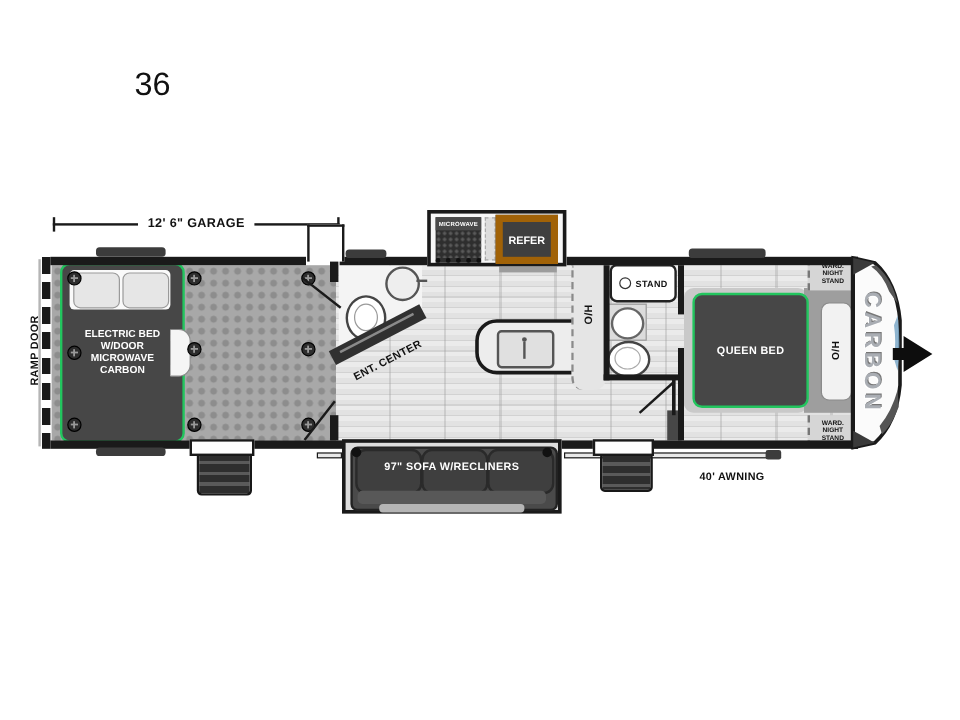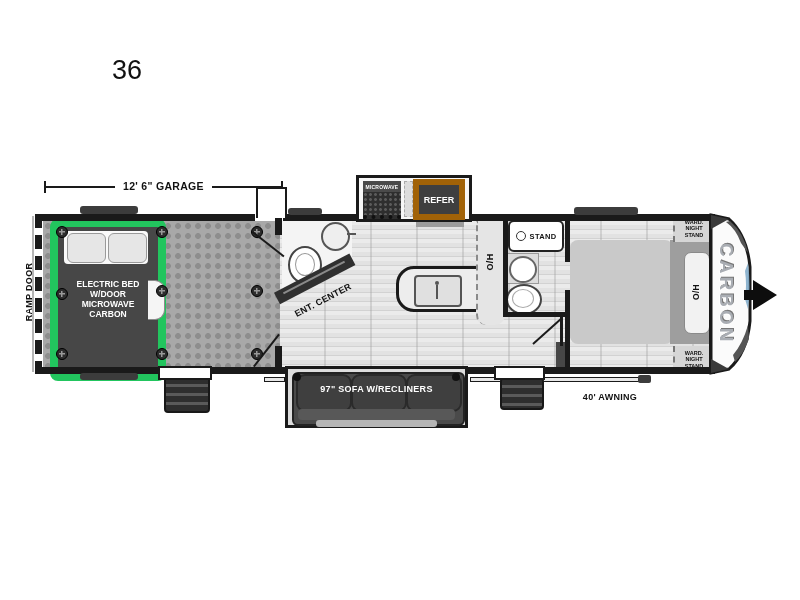--- a/index.html
+++ b/index.html
@@ -15,21 +15,21 @@
     background-size:10px 10px;}
   .floor-main{position:absolute;z-index:1;
     background:
       repeating-linear-gradient(90deg,rgba(0,0,0,0) 0 44px,rgba(150,150,150,.30) 44px 46px),
       repeating-linear-gradient(180deg,#ebebeb 0 4px,#e2e2e2 4px 8px,#d2d2d2 8px 9px);}
   .tie{position:absolute;width:10px;height:10px;border-radius:50%;z-index:2;
     background:
       linear-gradient(#999,#999) center/6px 1.5px no-repeat,
       linear-gradient(#999,#999) center/1.5px 6px no-repeat,#2d2d2d;
     border:1px solid #000;}
-  .dark-box{background:#474747;border:8px solid #22c55e;border-radius:8px;}
+  .dark-box{background:#474747;border:2px solid #22c55e;border-radius:8px;}
   .dash-v{border-left:2px dashed #8a8a8a;}
   .steps{position:absolute;z-index:4;border:2px solid #181818;border-radius:4px;
     background:repeating-linear-gradient(180deg,#2e2e2e 0 6px,#5a5a5a 6px 9px);}
   .threshold{position:absolute;z-index:5;background:#fff;border:2px solid #1a1a1a;}
   .topper{position:absolute;z-index:5;background:#3c3c3c;border-radius:3px;}
   svg{position:absolute;overflow:visible;}
 </style>
 </head>
 <body>
 
@@ -138,20 +138,21 @@
   <div class="abs" style="left:512px;top:289px;width:20px;height:17px;background:#fff;border:1px solid #aaa;border-radius:50%;z-index:2;"></div>
 
   <div class="wall" style="left:565px;top:290px;width:5px;height:77px;"></div>
   <div class="abs" style="left:533px;top:343px;width:39px;height:2px;background:#1a1a1a;transform:rotate(-42deg);transform-origin:0 50%;z-index:3;"></div>
   <div class="abs" style="left:560px;top:313px;width:3px;height:33px;background:#1a1a1a;z-index:3;"></div>
   <div class="abs" style="left:556px;top:342px;width:12px;height:25px;background:#474747;z-index:2;"></div>
 
   <div class="topper" style="left:574px;top:207px;width:64px;height:8px;"></div>
   <div class="abs" style="left:570px;top:240px;width:103px;height:104px;background:#c9c9c9;border-radius:8px;z-index:1;"></div>
   <div class="abs" style="left:670px;top:240px;width:41px;height:104px;background:#9e9e9e;z-index:1;"></div>
+  <div class="abs center dark-box lbl" style="left:577px;top:244px;width:97px;height:96px;color:#fff;font-size:9px;z-index:2;box-sizing:border-box;">QUEEN BED</div>
   <div class="abs" style="left:684px;top:252px;width:24px;height:80px;background:#f2f2f2;border:1px solid #8a8a8a;border-radius:7px;z-index:2;"></div>
   <div class="abs center lbl" style="left:672px;top:286px;width:48px;height:12px;font-size:8.5px;transform:rotate(-90deg);z-index:2;">O/H</div>
 
   <div class="abs center" style="left:673px;top:215px;width:38px;height:27px;background:#d6d6d6;border-left:2px dashed #777;flex-direction:column;font-weight:bold;font-size:5.5px;line-height:6.5px;z-index:2;">
     <span>WARD.</span>
     <span>NIGHT</span>
     <span>STAND</span>
   </div>
   <div class="abs center" style="left:673px;top:346px;width:38px;height:27px;background:#d6d6d6;border-left:2px dashed #777;flex-direction:column;font-weight:bold;font-size:5.5px;line-height:6.5px;z-index:2;">
     <span>WARD.</span>

